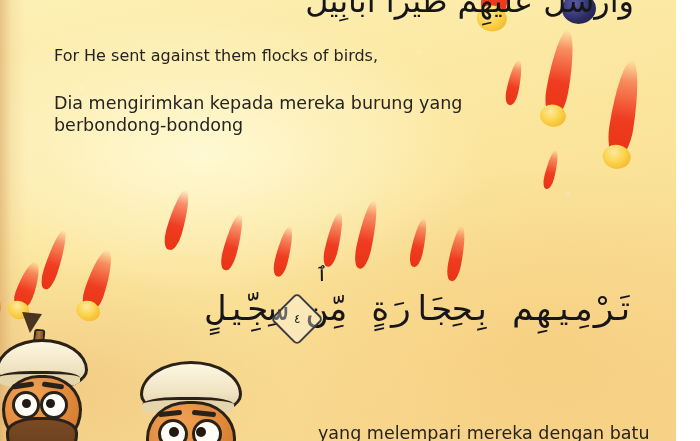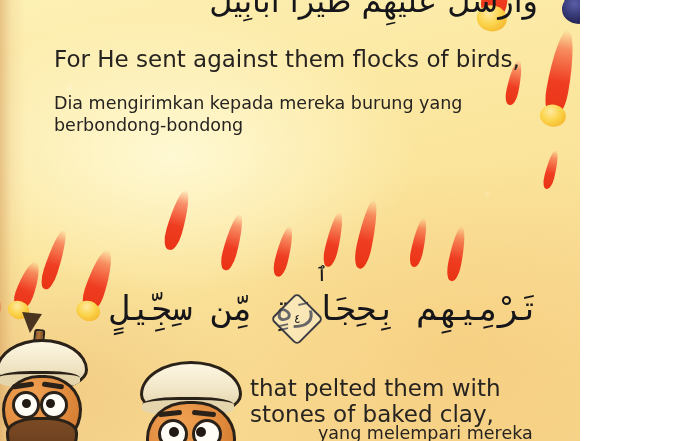--- a/index.html
+++ b/index.html
@@ -7,21 +7,21 @@
     padding: 0;
   }
   body {
     width: 700px;
     height: 441px;
     overflow: hidden;
     font-family: "DejaVu Sans", sans-serif;
   }
   #page {
     position: relative;
-    width: 580px;
+    width: 676px;
     height: 441px;
     overflow: hidden;
     background: radial-gradient(ellipse at 38% 42%, #fdf3c0 0%, #fcecb0 32%, #f9e09a 55%, #f6d municipality 70%, #f3cf86 100%);
     background-color: #22c55e;
   }
   
   .bg-wash {
     position: absolute;
     inset: 0;
     background:
@@ -141,21 +141,21 @@
     color: #16161a;
     white-space: nowrap;
     letter-spacing: 1px;
   }
   .translit, .translation {
     position: absolute;
     color: #23201c;
     font-family: "DejaVu Sans", sans-serif;
   }
   .en {
-    font-size: 23px;
+    font-size: 16px;
     color: #262320;
   }
   .id {
     font-size: 17.5px;
     color: #262320;
     line-height: 1.35;
   }
   .ayah-marker {
     position: absolute;
     width: 34px;
@@ -272,21 +272,20 @@
   <div class="translation id" style="left:54px;top:92px;">Dia mengirimkan kepada mereka burung yang</div>
 
   <div class="small-alif" style="left:316px;top:262px;">ٱ</div>
 
   <div class="arabic" style="right:40px;top:288px;font-size:34px;font-family:Liberation Mono, monospace;">تَرْمِيهِم بِحِجَارَةٍ مِّن سِجِّيلٍ</div>
 
   <div class="ayah-marker" style="left:278px;top:300px;">
     <span>٤</span>
   </div>
 
-  <div class="translit en" style="left:250px;top:375px;">that pelted them with stones of baked clay,</div>
 
   <div class="translation id" style="left:318px;top:422px;">yang melempari mereka dengan batu</div>
 
   <div class="char" style="left:-6px;width:110px;height:120px;">
     <div class="spear" style="left:34px;top:8px;height:120px;transform:rotate(6deg);"></div>
     <div class="spear-tip" style="left:27px;top:-8px;transform:rotate(186deg);"></div>
     <div class="turban" style="left:2px;top:18px;width:86px;height:44px;"></div>
     <div class="turban-band" style="left:4px;top:50px;width:82px;height:14px;"></div>
     <div class="head-shape" style="left:8px;top:54px;width:74px;height:66px;"></div>
     <div class="brow" style="left:18px;top:62px;width:22px;height:5px;transform:rotate(-8deg);"></div>

